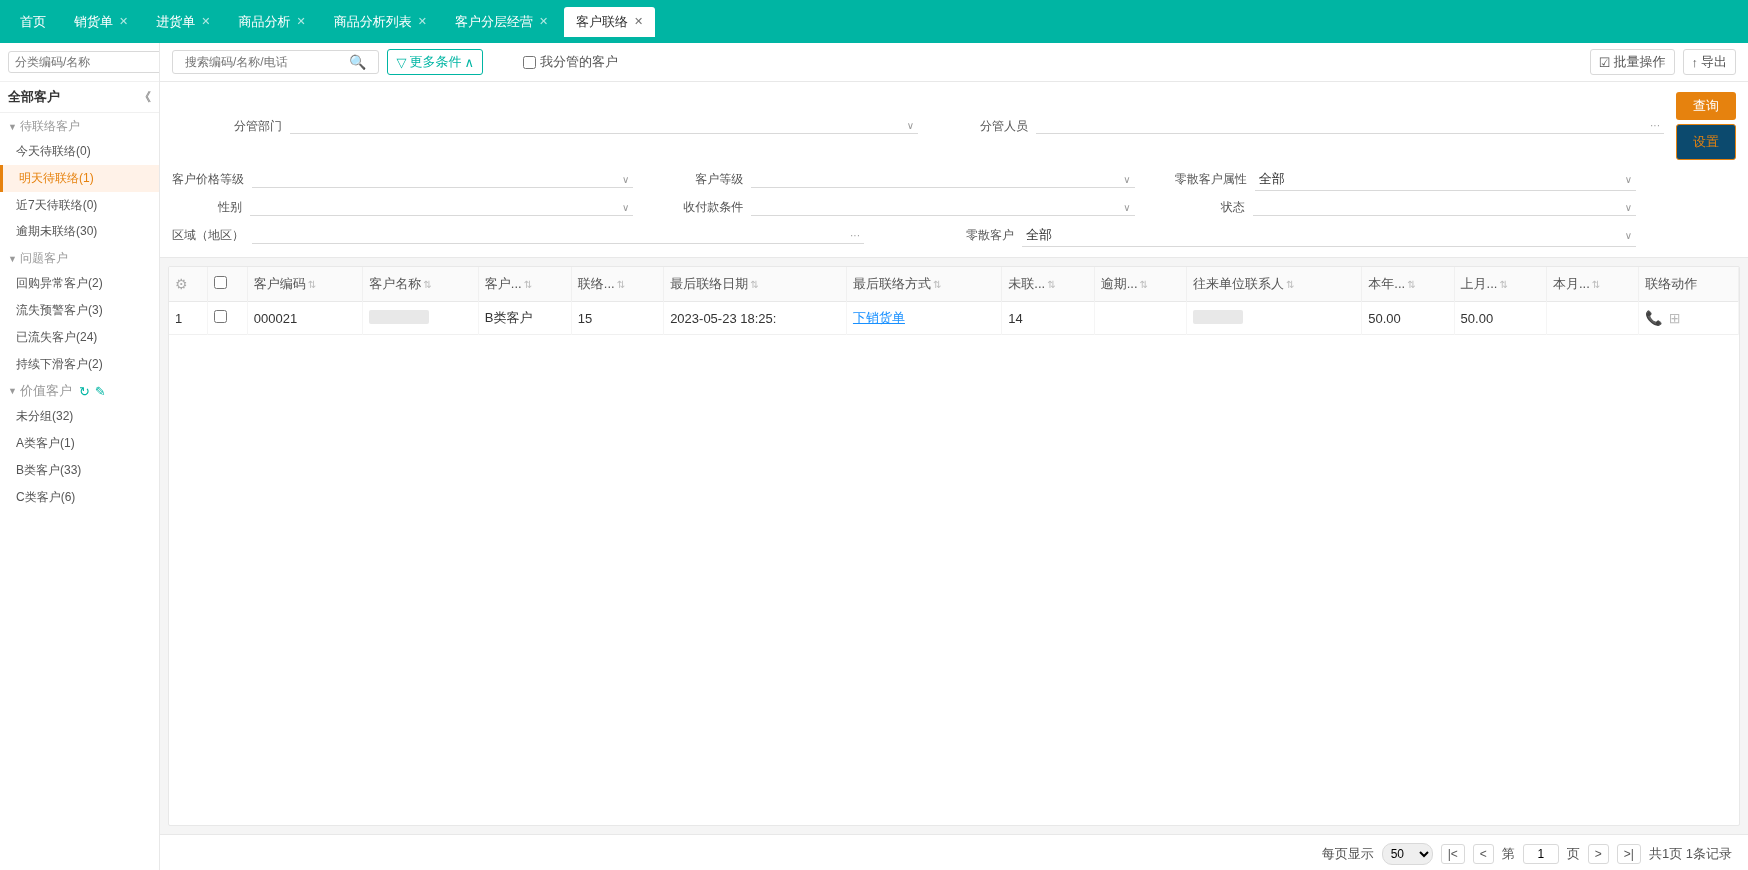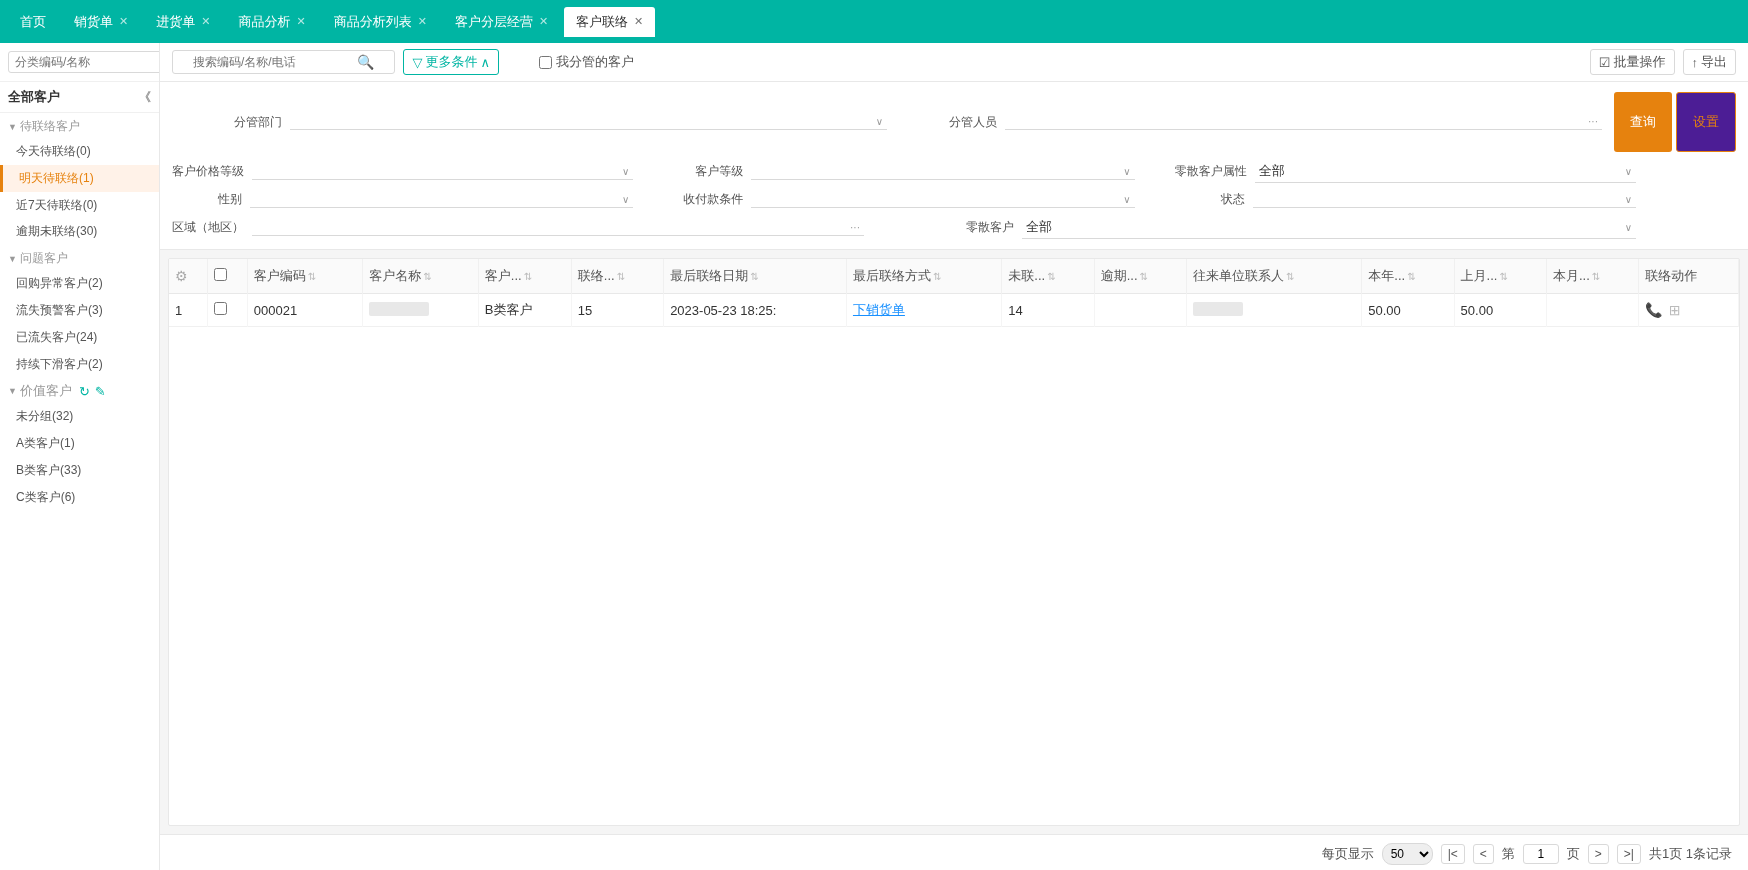--- a/index.html
+++ b/index.html
@@ -116,21 +116,21 @@
       padding: 6px 12px;
       background: #fff;
       border-bottom: 1px solid #e8e8e8;
       gap: 8px;
     }
     .search-box {
       display: flex;
       align-items: center;
       border: 1px solid #d9d9d9;
       border-radius: 3px;
-      padding: 3px 20px;
+      padding: 3px 12px;
       background: #fff;
       gap: 4px;
       min-width: 200px;
     }
     .search-box input {
       border: none;
       outline: none;
       font-size: 12px;
       color: #999;
       width: 160px;
@@ -221,40 +221,40 @@
       color: #333;
       background: transparent;
       cursor: pointer;
       display: flex;
       align-items: center;
       justify-content: space-between;
     }
     .filter-select-arrow { color: #999; font-size: 10px; }
     .filter-action-col {
       display: flex;
-      flex-direction: row;
+      flex-direction: column;
       gap: 4px;
       margin-left: 12px;
     }
     .btn-query {
       background: #e6820e;
       color: #fff;
       border: none;
       border-radius: 3px;
       padding: 5px 16px;
       font-size: 13px;
       cursor: pointer;
       white-space: nowrap;
     }
     .btn-settings {
-      background: #4c1d95;
+      background: #0c4a6e;
       color: #e6820e;
       border: 1px solid #e6820e;
       border-radius: 3px;
-      padding: 20px 16px;
+      padding: 8px 16px;
       font-size: 13px;
       cursor: pointer;
       white-space: nowrap;
     }
 
     
     .table-container {
       flex: 1;
       overflow: auto;
       background: #fff;

